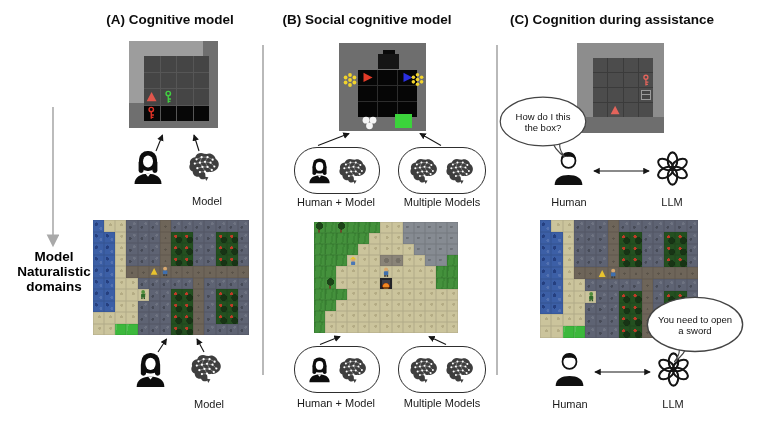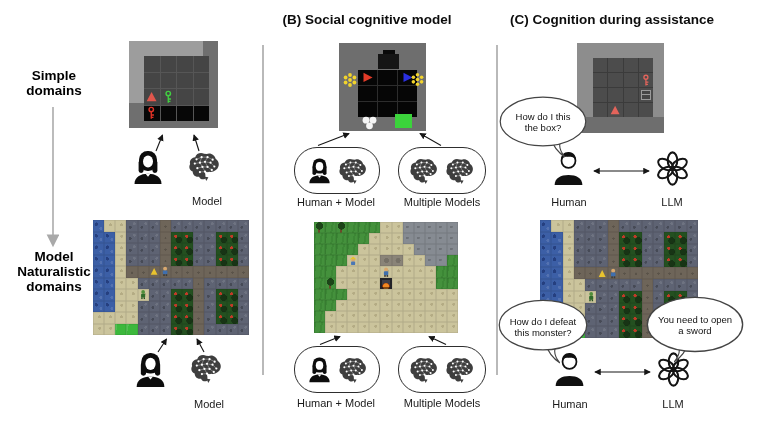--- a/index.html
+++ b/index.html
@@ -106,24 +106,24 @@
           <ellipse cx="18" cy="9.8" rx="4.9" ry="8.4" transform="rotate(300 18 18)"></ellipse>
         </g>
       </symbol>
       <symbol id="sym-key" viewBox="0 0 10 16">
         <circle cx="5" cy="4.2" r="2.6" fill="none" stroke="currentColor" stroke-width="1.7"></circle>
         <path d="M5,6.8 L5,15 M5,10.6 L8.2,10.6 M5,13.4 L7.6,13.4" stroke="currentColor" stroke-width="1.6" fill="none"></path>
       </symbol>
     </defs>
   </svg>
 
+  <div class="title" style="left:70px;width:200px;">(A) Cognitive model</div>
   <div class="title" style="left:498px;width:228px;">(C) Cognition during assistance</div>
   <div class="title" style="left:262px;width:210px;">(B) Social cognitive model</div>
 
-  <div class="side-label" style="left:12px;top:68px;width:84px;">Simple domains</div>
   <div class="side-label" style="left:6px;top:249px;width:96px;">Model Naturalistic domains</div>
 
   <div class="vline" style="left:262px;"></div>
   <div class="vline" style="left:496px;"></div>
 
   <div id="mg-a" class="mgframe" style="left:129px;top:41px;width:89px;height:87px;background:#6f6f6f;">
       <div style="left: 0px; top: 0px; width: 74px; height: 62px; background: rgb(157, 157, 157); position: absolute;"></div>
       <div class="mg-grid" style="left: 15px; top: 15px; width: 65px; height: 65px; background: rgb(86, 86, 86); grid-template: repeat(4, 1fr) / repeat(4, 1fr);">
         <div class="cell" style="background: rgb(69, 69, 69);"></div>
         <div class="cell" style="background: rgb(69, 69, 69);"></div>
@@ -781,29 +781,20 @@
 
   <div class="bubble" style="left:499px;top:96px;width:88px;height:52px;">
     <svg class="tail" style="left:50px;top:42px;transform:scaleX(-1);" viewBox="0 0 16 21">
         <path d="M3,0 C7,6 6,12 0,19 C9,13 12.5,6 14,0.5 Z" fill="#fff" stroke="#444" stroke-width="1.1"></path>
       </svg>
     <svg class="ell" viewBox="0 0 100 60" preserveAspectRatio="none">
         <ellipse cx="50" cy="29" rx="48.6" ry="27.6" fill="#fff" stroke="#444" stroke-width="1.4"></ellipse>
       </svg>
     <div class="txt">How do I this the box?</div>
   </div>
-  <div class="bubble" style="left:498px;top:299px;width:90px;height:56px;">
-    <svg class="tail" style="left:46px;top:45px;transform:scaleX(-1);" viewBox="0 0 16 21">
-        <path d="M3,0 C7,6 6,12 0,19 C9,13 12.5,6 14,0.5 Z" fill="#fff" stroke="#444" stroke-width="1.1"></path>
-      </svg>
-    <svg class="ell" viewBox="0 0 100 60" preserveAspectRatio="none">
-        <ellipse cx="50" cy="29" rx="48.6" ry="27.6" fill="#fff" stroke="#444" stroke-width="1.4"></ellipse>
-      </svg>
-    <div class="txt">How do I defeat this monster?</div>
-  </div>
   <div class="bubble" style="left:646px;top:296px;width:98px;height:58px;">
     <svg class="tail" style="left:28px;top:47px;" viewBox="0 0 16 21">
         <path d="M3,0 C7,6 6,12 0,19 C9,13 12.5,6 14,0.5 Z" fill="#fff" stroke="#444" stroke-width="1.1"></path>
       </svg>
     <svg class="ell" viewBox="0 0 100 60" preserveAspectRatio="none">
         <ellipse cx="50" cy="29" rx="48.6" ry="27.6" fill="#fff" stroke="#444" stroke-width="1.4"></ellipse>
       </svg>
     <div class="txt">You need to open a sword</div>
   </div>
 

